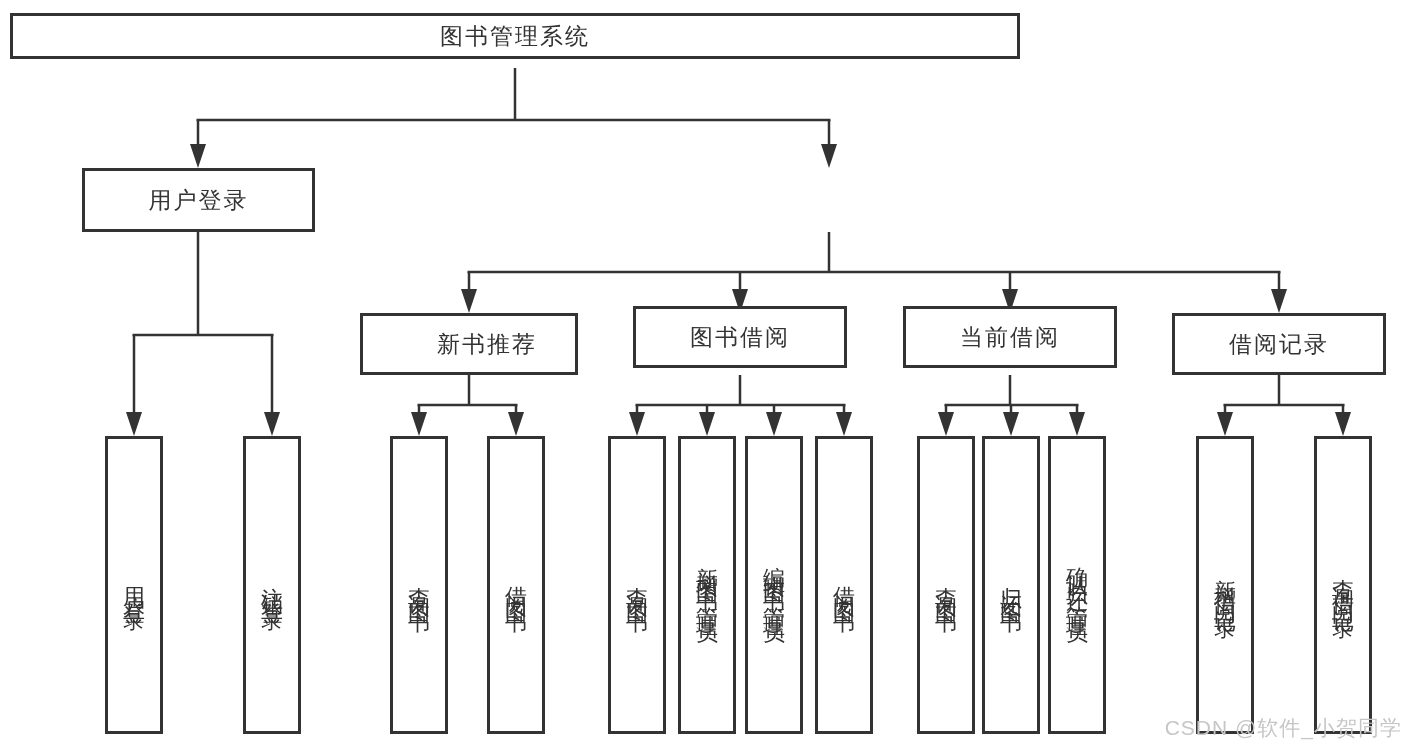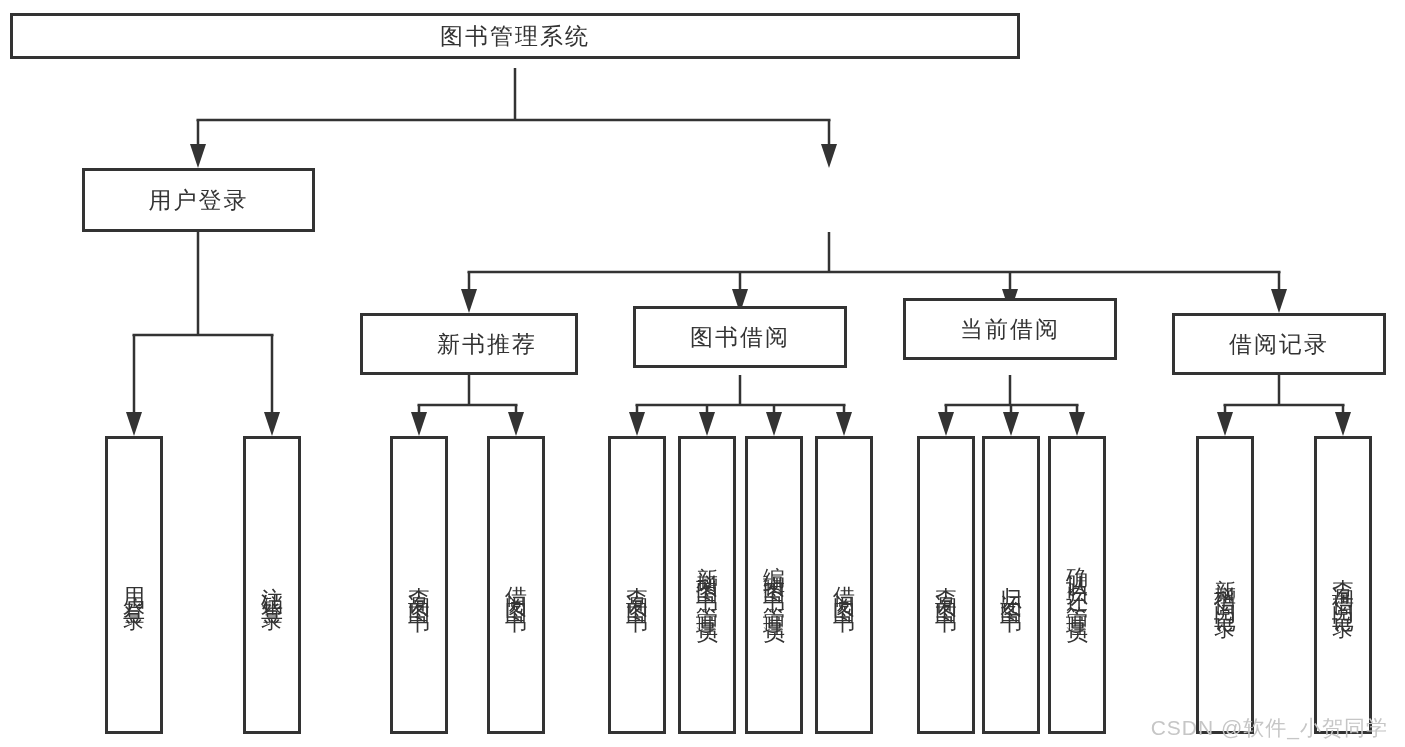--- a/index.html
+++ b/index.html
@@ -49,33 +49,33 @@
     writing-mode: vertical-rl;
     font-size: 22px;
     letter-spacing: 8px;
     line-height: 1;
   }
   .root   { left: 10px;  top: 13px;  width: 1010px; height: 46px; }
   .l2-a   { left: 82px;  top: 168px; width: 233px;  height: 64px; }
   .l2-b   { left: 712px; top: 168px; width: 234px;  height: 64px; }
   .l3-a   { left: 360px; top: 313px; width: 218px;  height: 62px; padding-left: 36px; }
   .l3-b   { left: 633px; top: 306px; width: 214px;  height: 62px; }
-  .l3-c   { left: 903px; top: 298px; width: 214px;  height: 62px; }
+  .l3-c   { left: 903px; top: 306px; width: 214px;  height: 62px; }
   .l3-d   { left: 1172px;top: 313px; width: 214px;  height: 62px; }
   .leaf   { top: 436px; width: 58px; height: 298px; }
   .lf1  { left: 105px; }  .lf2  { left: 243px; }
   .lf3  { left: 390px; }  .lf4  { left: 487px; }
   .lf5  { left: 608px; }  .lf6  { left: 678px; }
   .lf7  { left: 745px; }  .lf8  { left: 815px; }
   .lf9  { left: 917px; }  .lf10 { left: 982px; }
   .lf11 { left: 1048px; } .lf12 { left: 1196px; }
   .lf13 { left: 1314px; }
   #watermark {
     position: absolute;
-    right: 17px;
+    right: 3px;
     top: 714px;
     font-size: 21px;
     letter-spacing: 1px;
     color: var(--watermark);
     white-space: nowrap;
   }
 </style>
 </head>
 <body>
 

